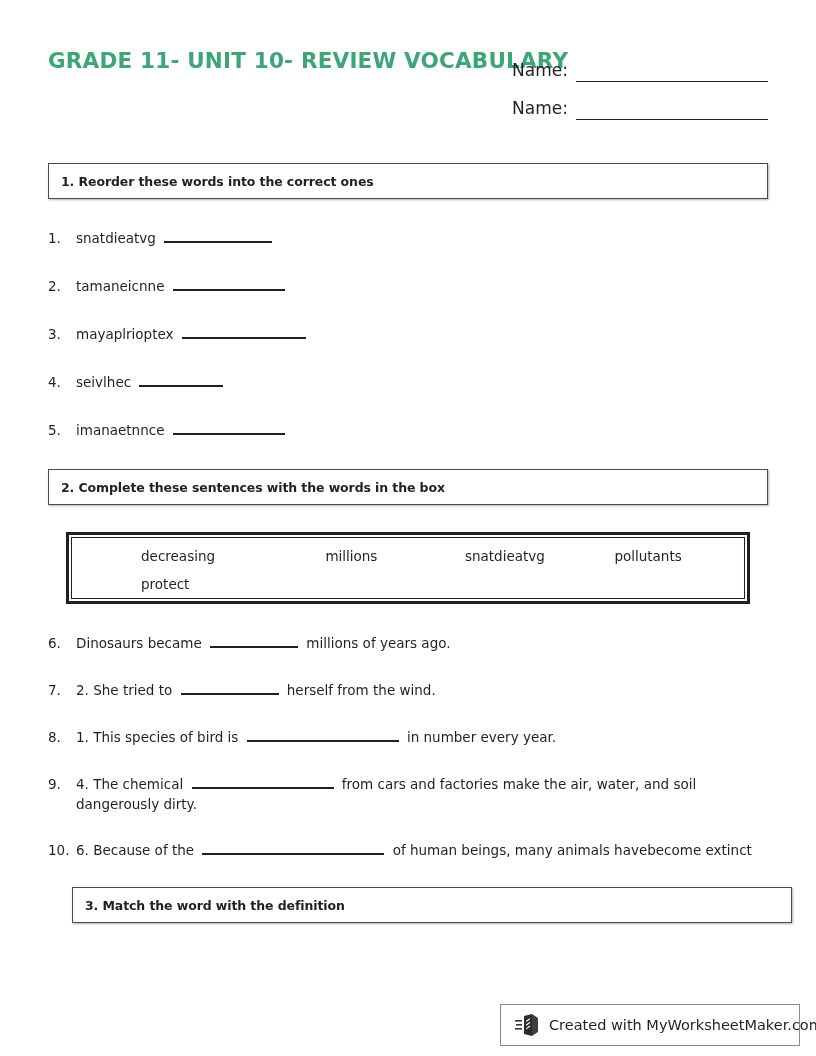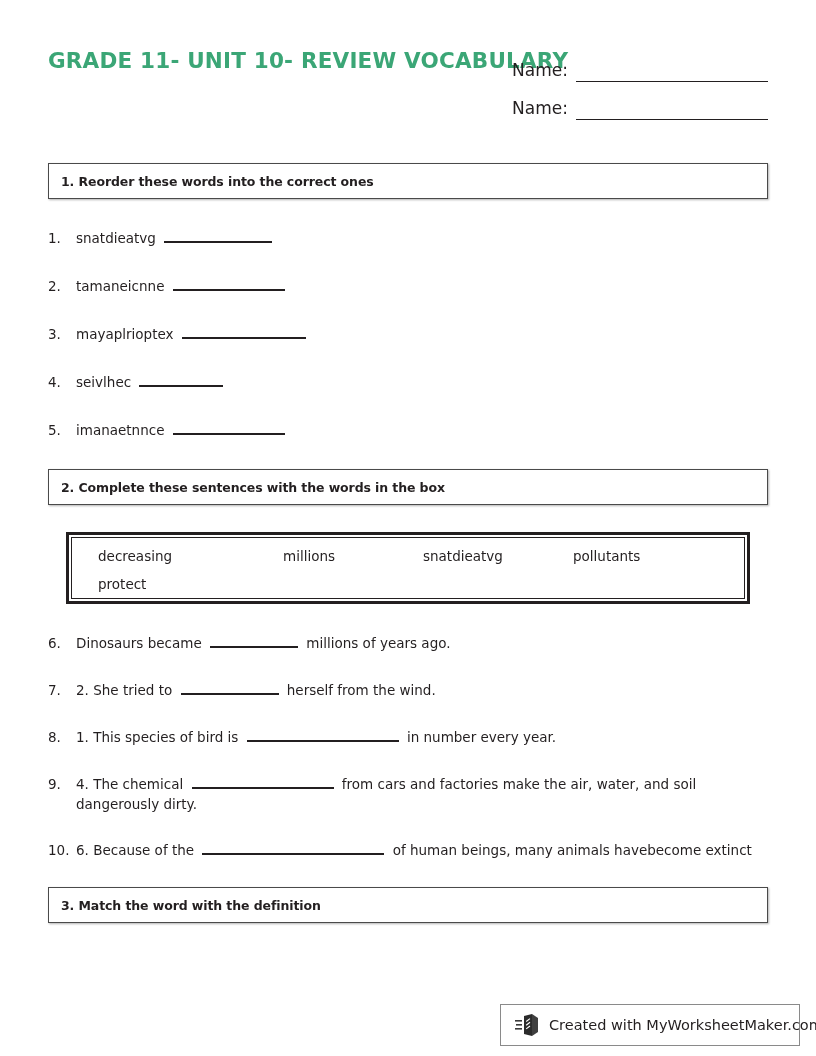--- a/index.html
+++ b/index.html
@@ -134,21 +134,21 @@
   }
   .word-row {
     display: flex;
     height: 28px;
     align-items: flex-start;
   }
   .word {
     font-size: 13.5px;
     color: #231f20;
   }
-  .w0 { width: 185px; }
+  .w0 { width: 185px; margin-left: 43px; }
   .w1 { width: 140px; }
   .w2 { width: 150px; }
   .w3 { width: 130px; }
 
   
   .footer-badge {
     position: absolute;
     left: 500px;
     top: 1004px;
     width: 300px;
@@ -293,21 +293,21 @@
 
   <div class="item" style="top:840px;align-items:flex-end;">
     <span class="num">10.</span>
     <span class="body">
       <span>6. Because of the</span>
       <span class="blank" style="width:182px;"></span>
       <span>of human beings, many animals havebecome extinct</span>
     </span>
   </div>
 
-  <div class="section-box" style="top:887px;">
+  <div class="section-box" style="top:887px;margin-left:24px;">
     <span class="section-label">3. Match the word with the definition</span>
   </div>
 
   <div class="footer-badge">
     <span class="footer-icon">
       <svg width="26" height="24" viewBox="0 0 26 24" xmlns="http://www.w3.org/2000/svg">
         <g fill="#3a3a3a">
           <rect x="0" y="7" width="7" height="1.6"></rect>
           <rect x="1" y="11" width="6" height="1.6"></rect>
           <rect x="0" y="15" width="7" height="1.6"></rect>

